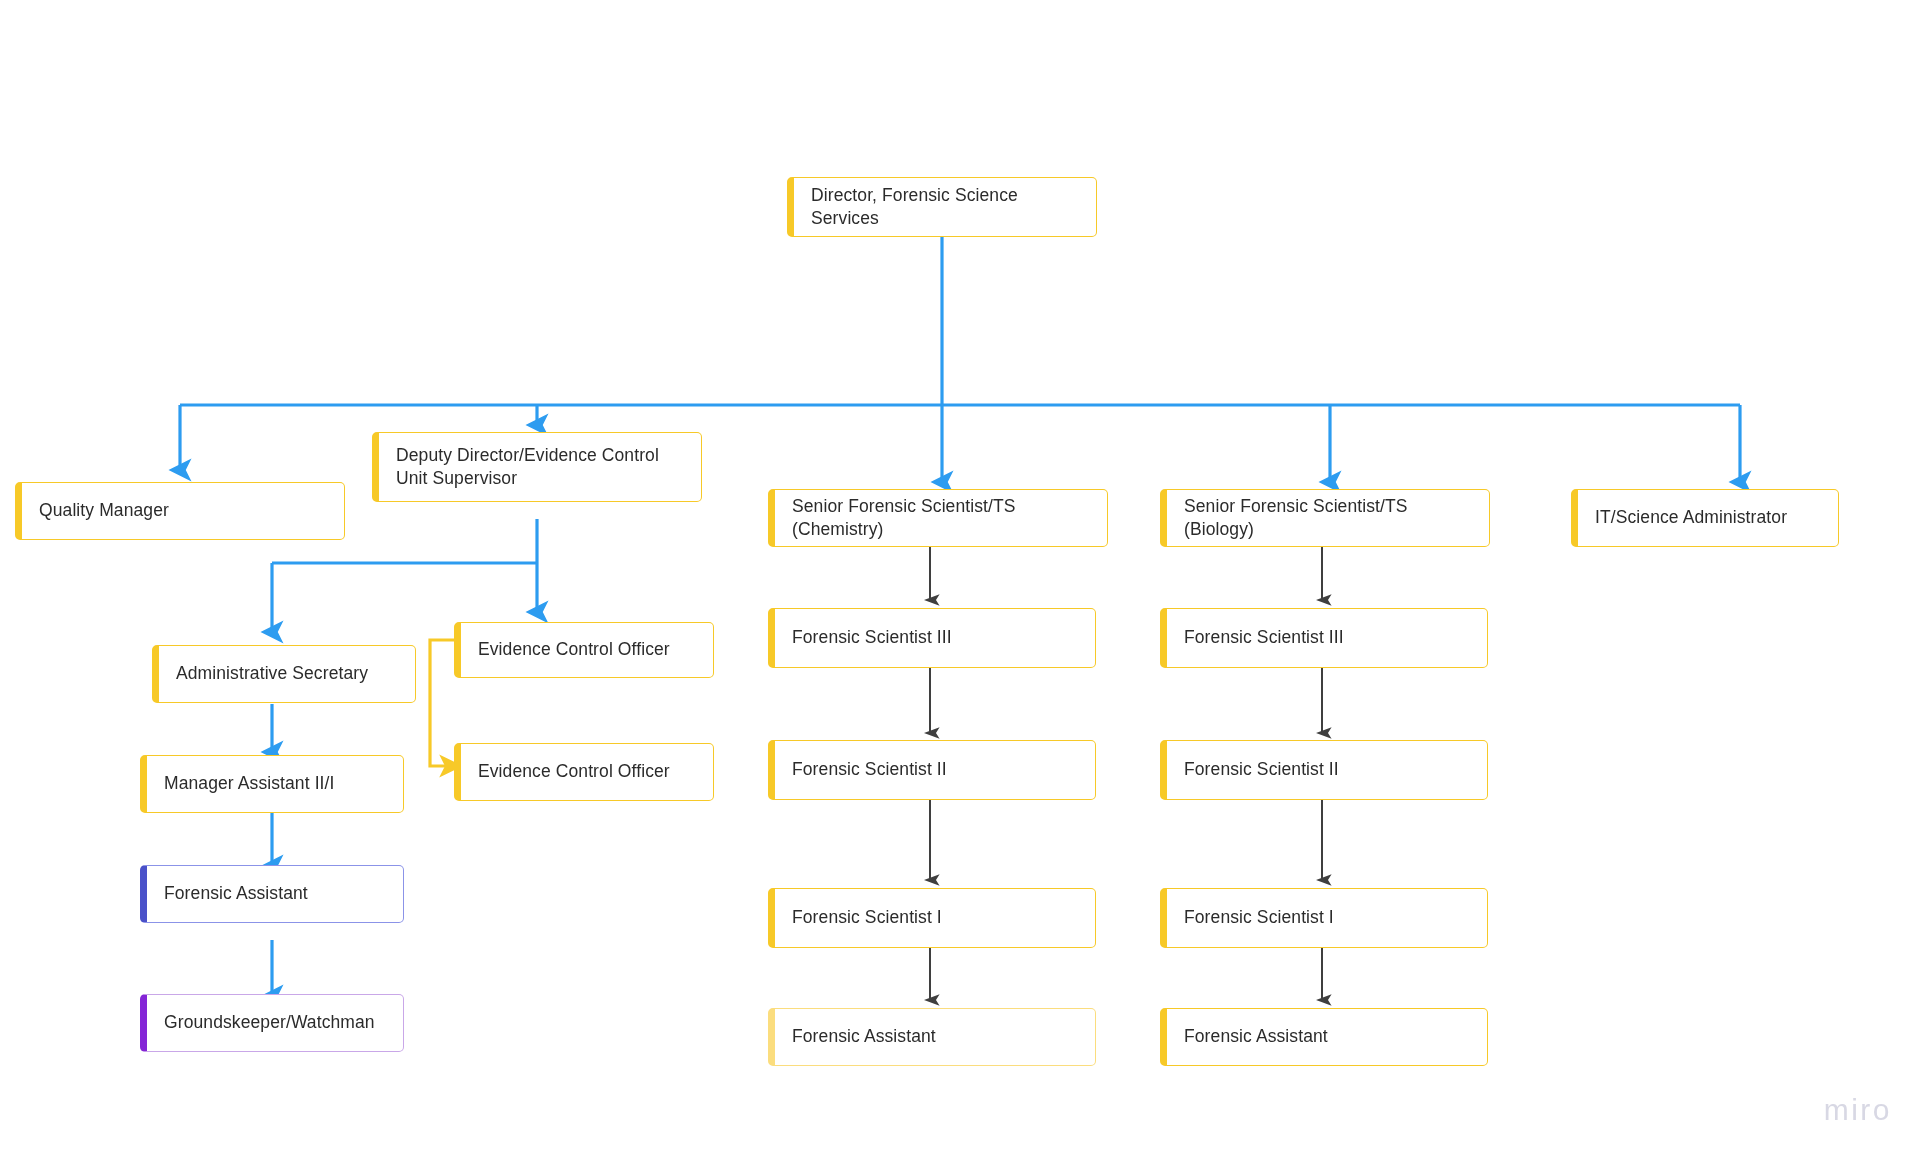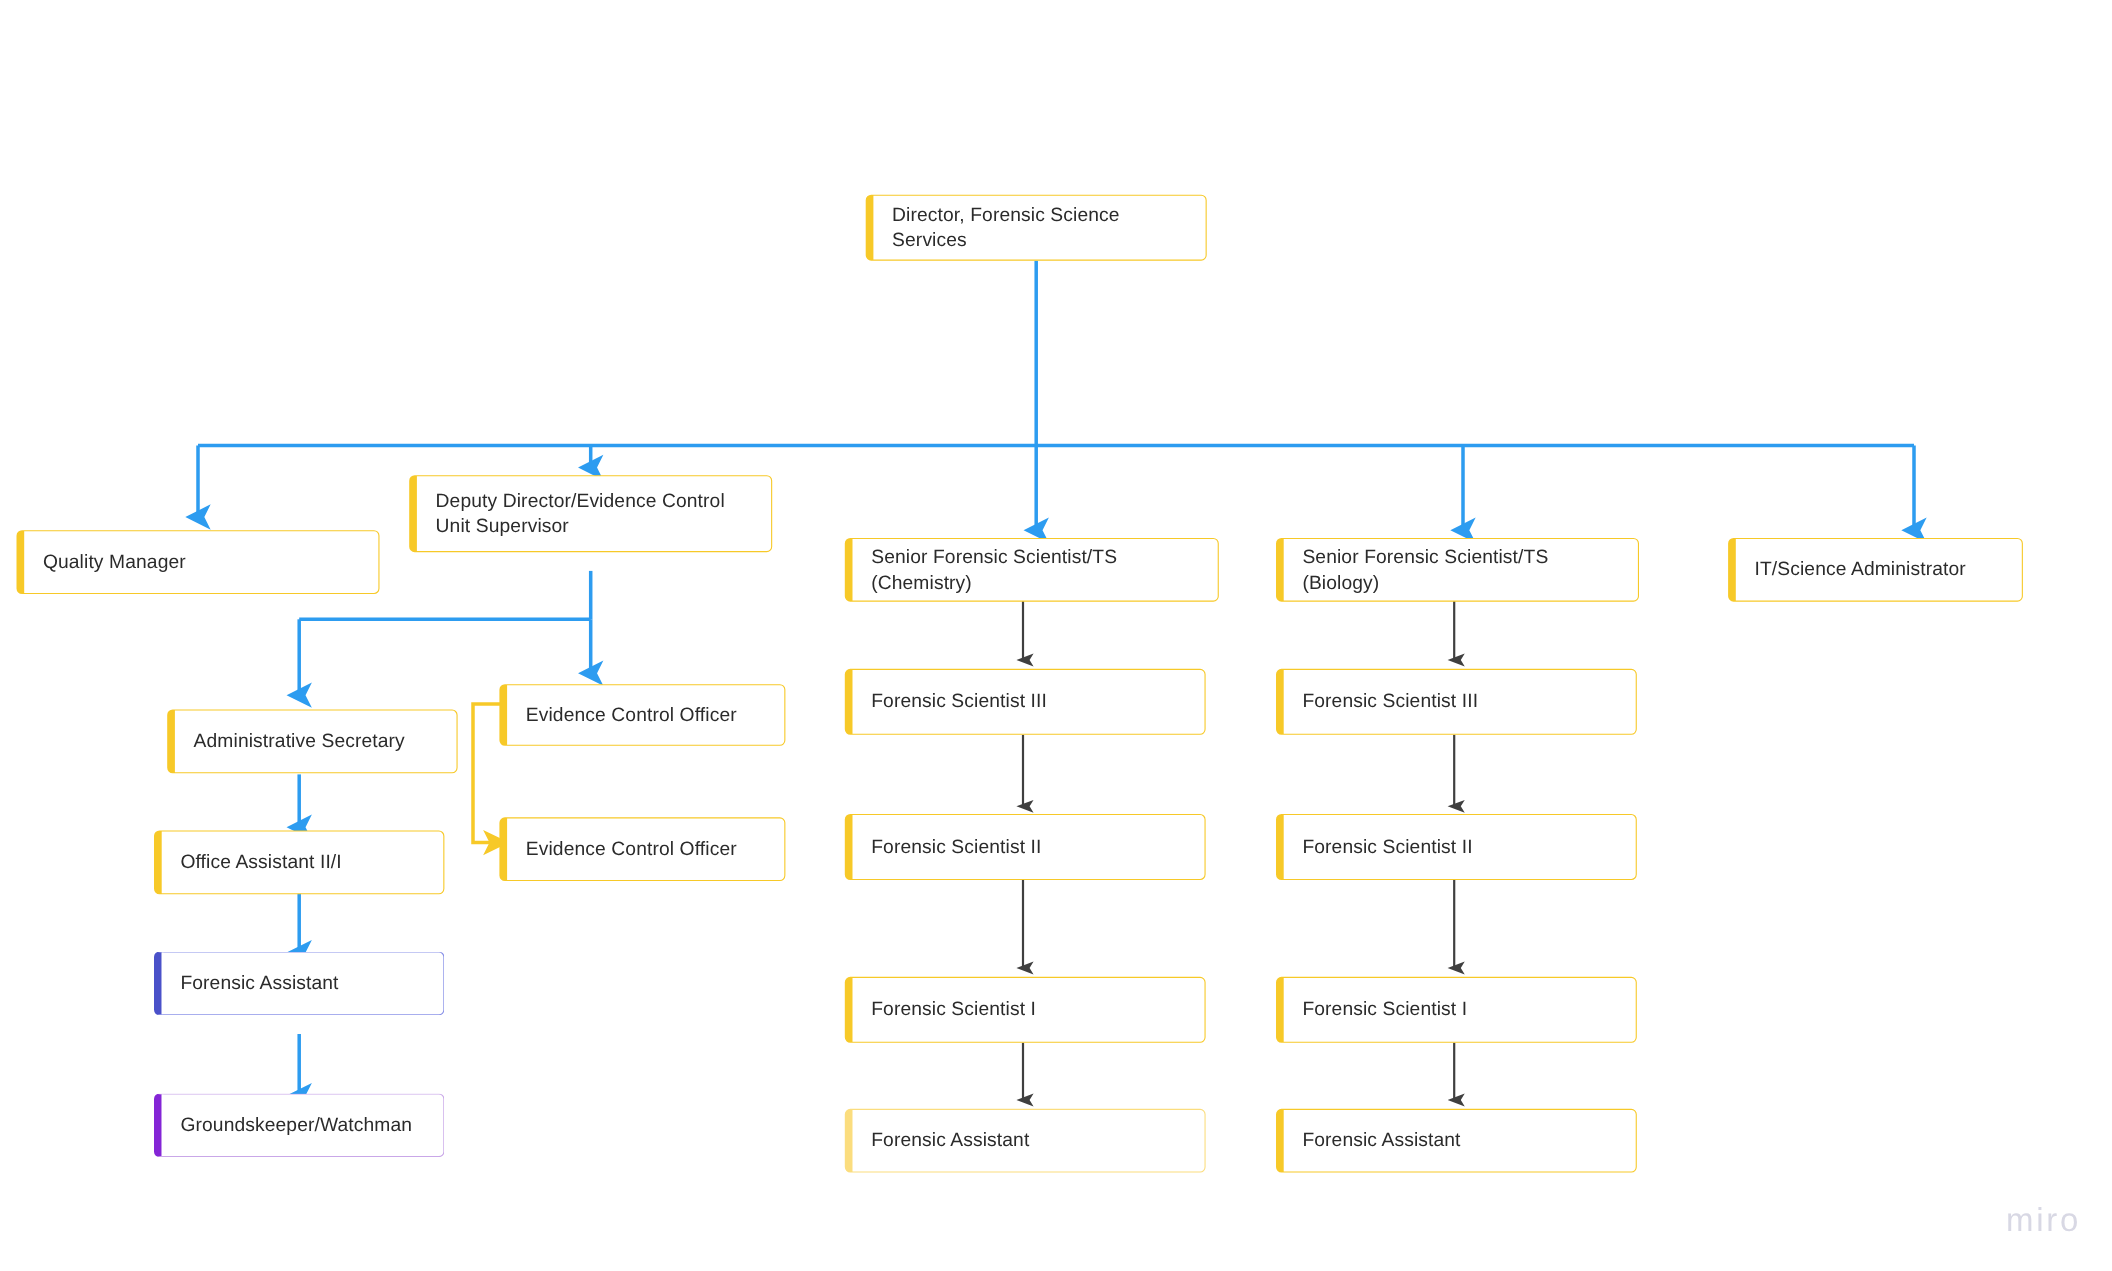--- a/index.html
+++ b/index.html
@@ -196,21 +196,21 @@
 
   <div class="node" style="left:1571px; top:489px; width:268px; height:58px;">
     <span class="label">IT/Science Administrator</span>
   </div>
 
   <div class="node" style="left:140px; top:645px; width:264px; height:58px;margin-left:12px;">
     <span class="label">Administrative Secretary</span>
   </div>
 
   <div class="node" style="left:140px; top:755px; width:264px; height:58px;">
-    <span class="label">Office Assistant II/I</span>
+    <span class="label">Manager Assistant II/I</span>
   </div>
 
   <div class="node accent-indigo" style="left:140px; top:865px; width:264px; height:58px;">
     <span class="label">Forensic Assistant</span>
   </div>
 
   <div class="node accent-purple" style="left:140px; top:994px; width:264px; height:58px;">
     <span class="label">Groundskeeper/Watchman</span>
   </div>
 

